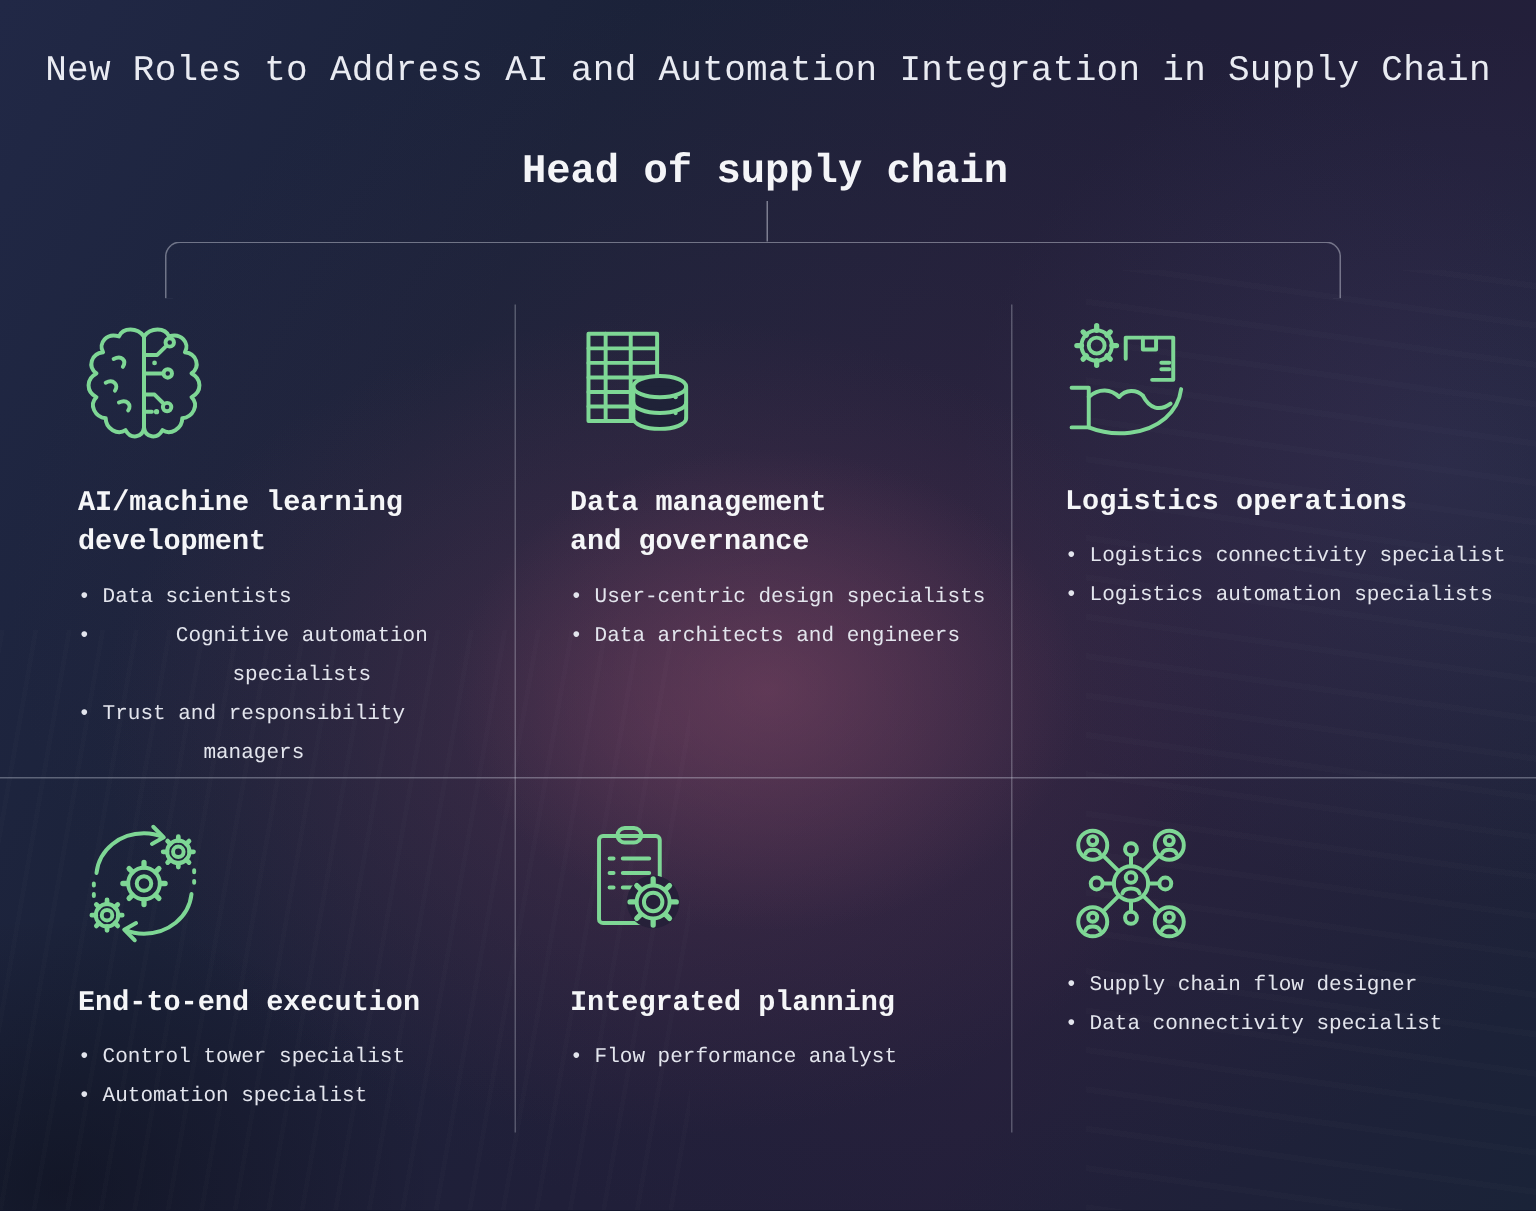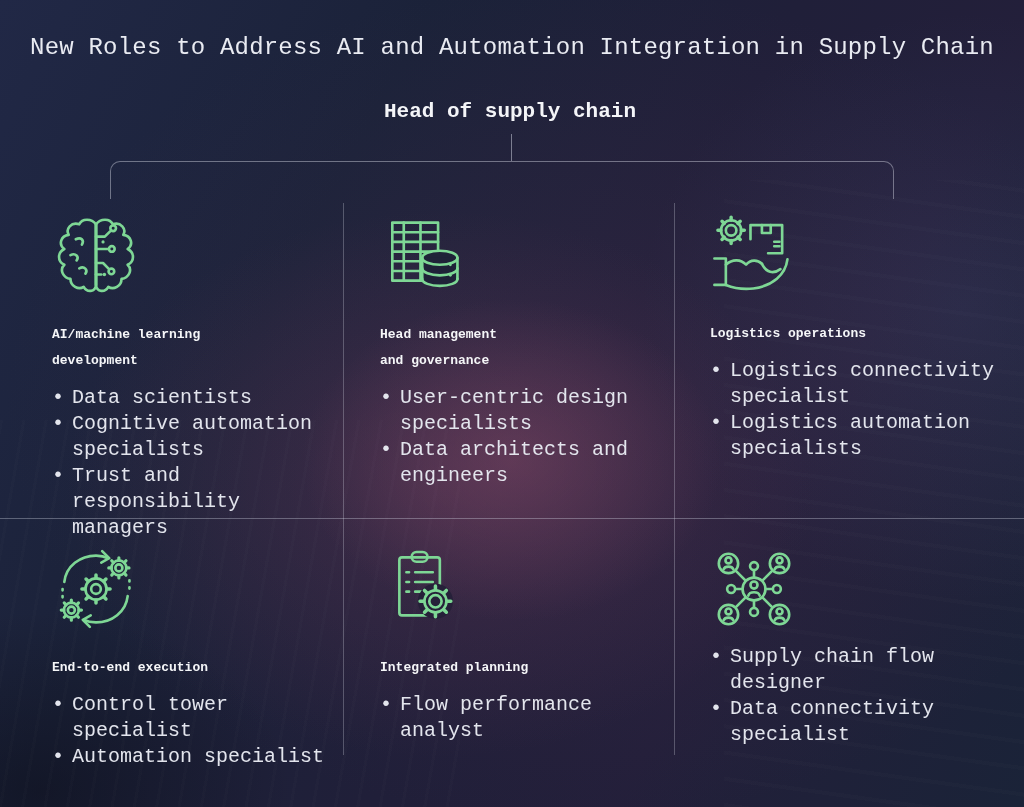--- a/index.html
+++ b/index.html
@@ -20,48 +20,48 @@
     opacity:.5;}
   .tex-right{right:0;top:180px;width:300px;height:627px;
     background:repeating-linear-gradient(8deg, rgba(255,255,255,0.02) 0 4px, rgba(0,0,0,0.0) 4px 26px);
     opacity:.6;}
   .title{
     position:absolute;left:0;top:34px;width:1024px;margin:0;
     text-align:center;font-size:24px;font-weight:400;color:#e9ebf2;letter-spacing:.2px;
   }
   .root{
     position:absolute;left:0;top:100px;width:1020px;margin:0;
-    text-align:center;font-size:21px;font-weight:700;color:#f4f5f8;
+    text-align:center;font-size:27px;font-weight:700;color:#f4f5f8;
   }
   .stem{position:absolute;left:511px;top:134px;width:1px;height:27px;background:rgba(235,238,248,0.45);}
   .bracket{
     position:absolute;left:110px;top:161px;width:782px;height:37px;
     border:1px solid rgba(235,238,248,0.40);border-bottom:none;
     border-radius:10px 10px 0 0;
   }
   .vline{position:absolute;top:203px;width:1px;height:552px;background:rgba(225,230,242,0.28);}
   .v1{left:343px;} .v2{left:674px;}
   .hline{position:absolute;left:0;top:518px;width:1024px;height:1px;background:rgba(225,230,242,0.33);}
   .cell{position:absolute;}
   .c1{left:52px;top:212px;width:282px;}
   .c2{left:380px;top:212px;width:284px;}
   .c3{left:710px;top:211px;width:302px;}
   .c4{left:52px;top:545px;width:282px;}
   .c5{left:380px;top:545px;width:284px;}
   .c6{left:710px;top:545px;width:302px;}
   .icon{width:88px;height:88px;color:var(--accent,#7ed795);}
   .icon svg{display:block;}
   .cell-title{
-    margin:22px 0 0 0;font-size:13px;font-weight:700;color:#f5f6f8;
+    margin:22px 0 0 0;font-size:19px;font-weight:700;color:#f5f6f8;
     line-height:26px;white-space:pre-line;
   }
   .bullets{list-style:none;margin:11px 0 0 0;padding:0;}
   .bullets li{
     display:flex;align-items:flex-start;
-    font-size:20px;line-height:26px;color:#e3e5ed;
+    font-size:14px;line-height:26px;color:#e3e5ed;text-align:center;
   }
   .bullets li::before{content:"\2022";flex:0 0 auto;margin-right:8px;color:#e3e5ed;}
   .bullets li .b{white-space:pre-line;}
 </style>
 </head>
 <body>
 
 <div class="page">
   <div class="tex tex-left"></div>
   <div class="tex tex-right"></div>
@@ -121,21 +121,21 @@
         <rect x="48" y="52" width="40" height="24" fill="#1f2238" stroke="none"></rect>
         <ellipse cx="68" cy="76" rx="20" ry="8" fill="#1f2238" stroke="none"></ellipse>
         <ellipse cx="68" cy="52" rx="20" ry="8"></ellipse>
         <path d="M48 52 V76 M88 52 V76"></path>
         <path d="M48 76 A20 8 0 0 0 88 76"></path>
         <path d="M48 64 A20 8 0 0 0 88 64"></path>
         <circle cx="80" cy="60" r="1.6" fill="currentColor" stroke="none"></circle>
         <circle cx="80" cy="72" r="1.6" fill="currentColor" stroke="none"></circle>
       </svg>
     </div>
-    <h3 class="cell-title">Head management
+    <h3 class="cell-title">Data management
 and governance</h3>
     <ul class="bullets">
       <li>
           <span class="b">User-centric design specialists</span>
         </li>
       <li>
           <span class="b">Data architects and engineers</span>
         </li>
     </ul>
   </section>

